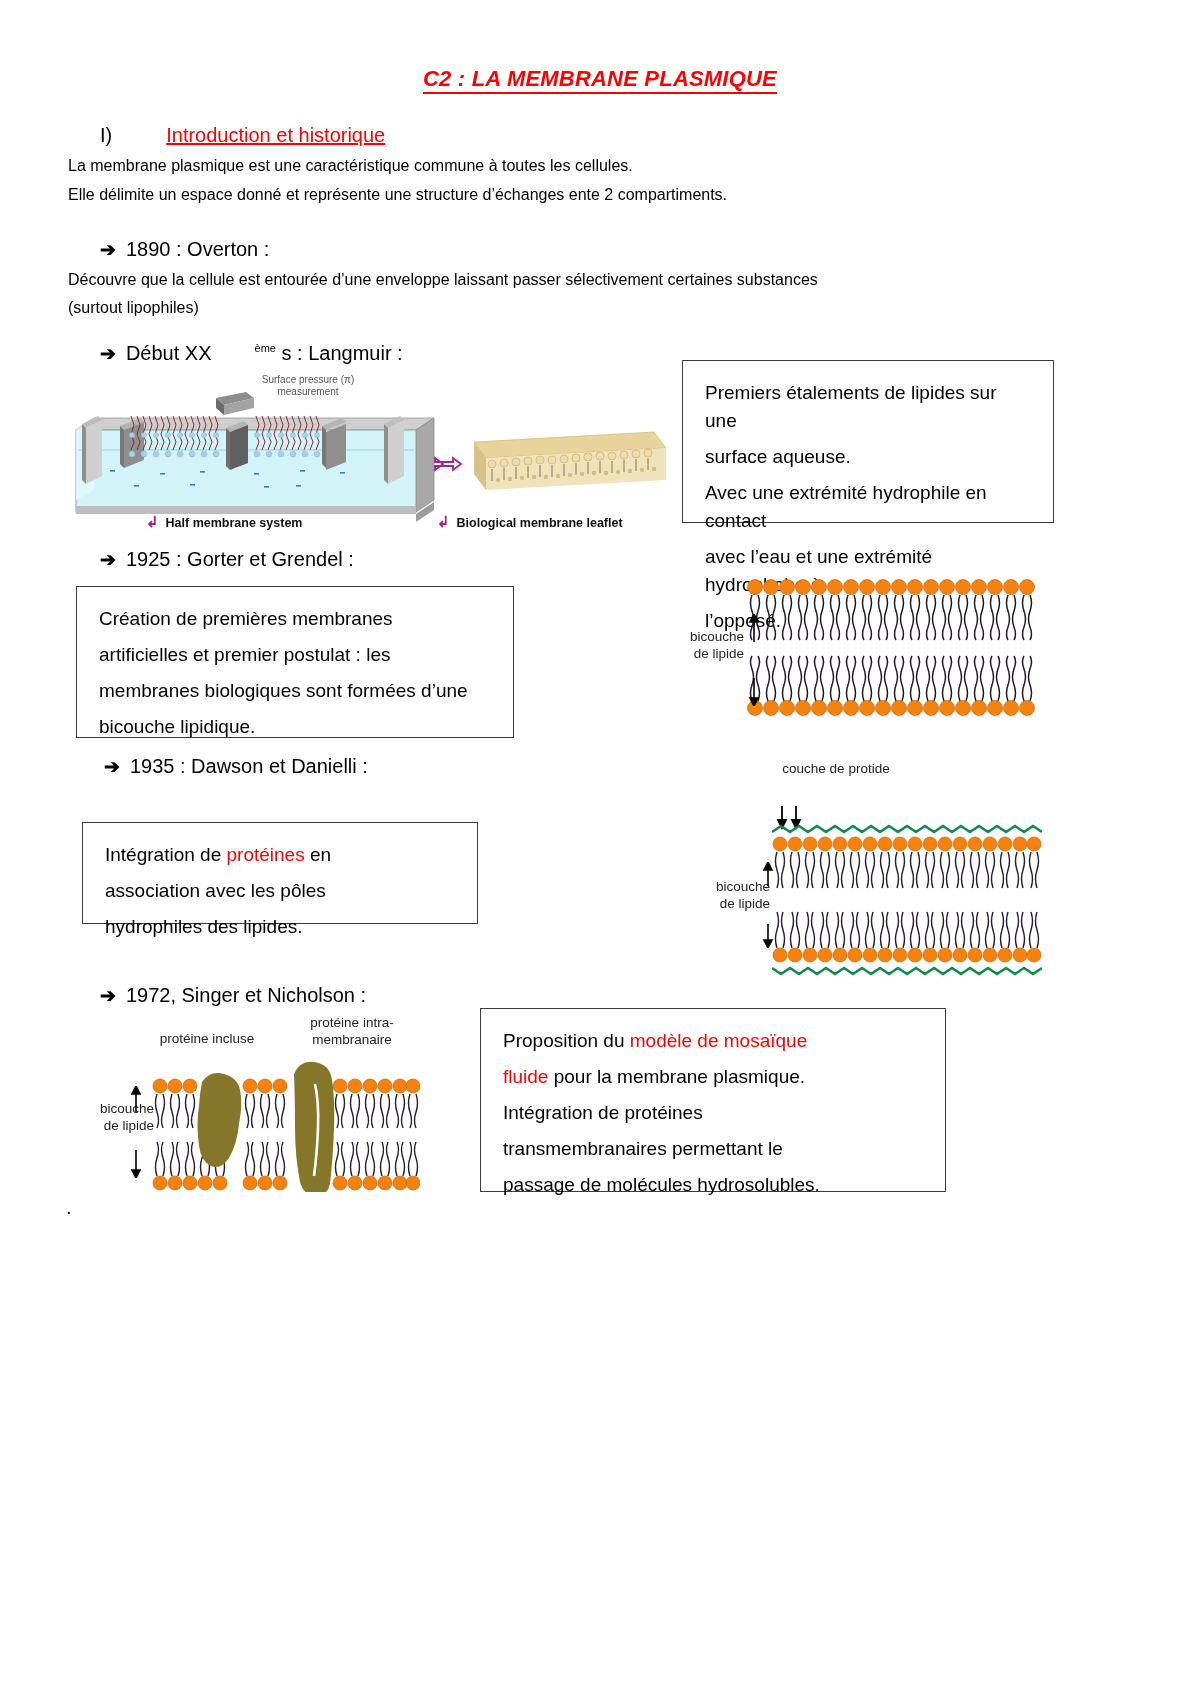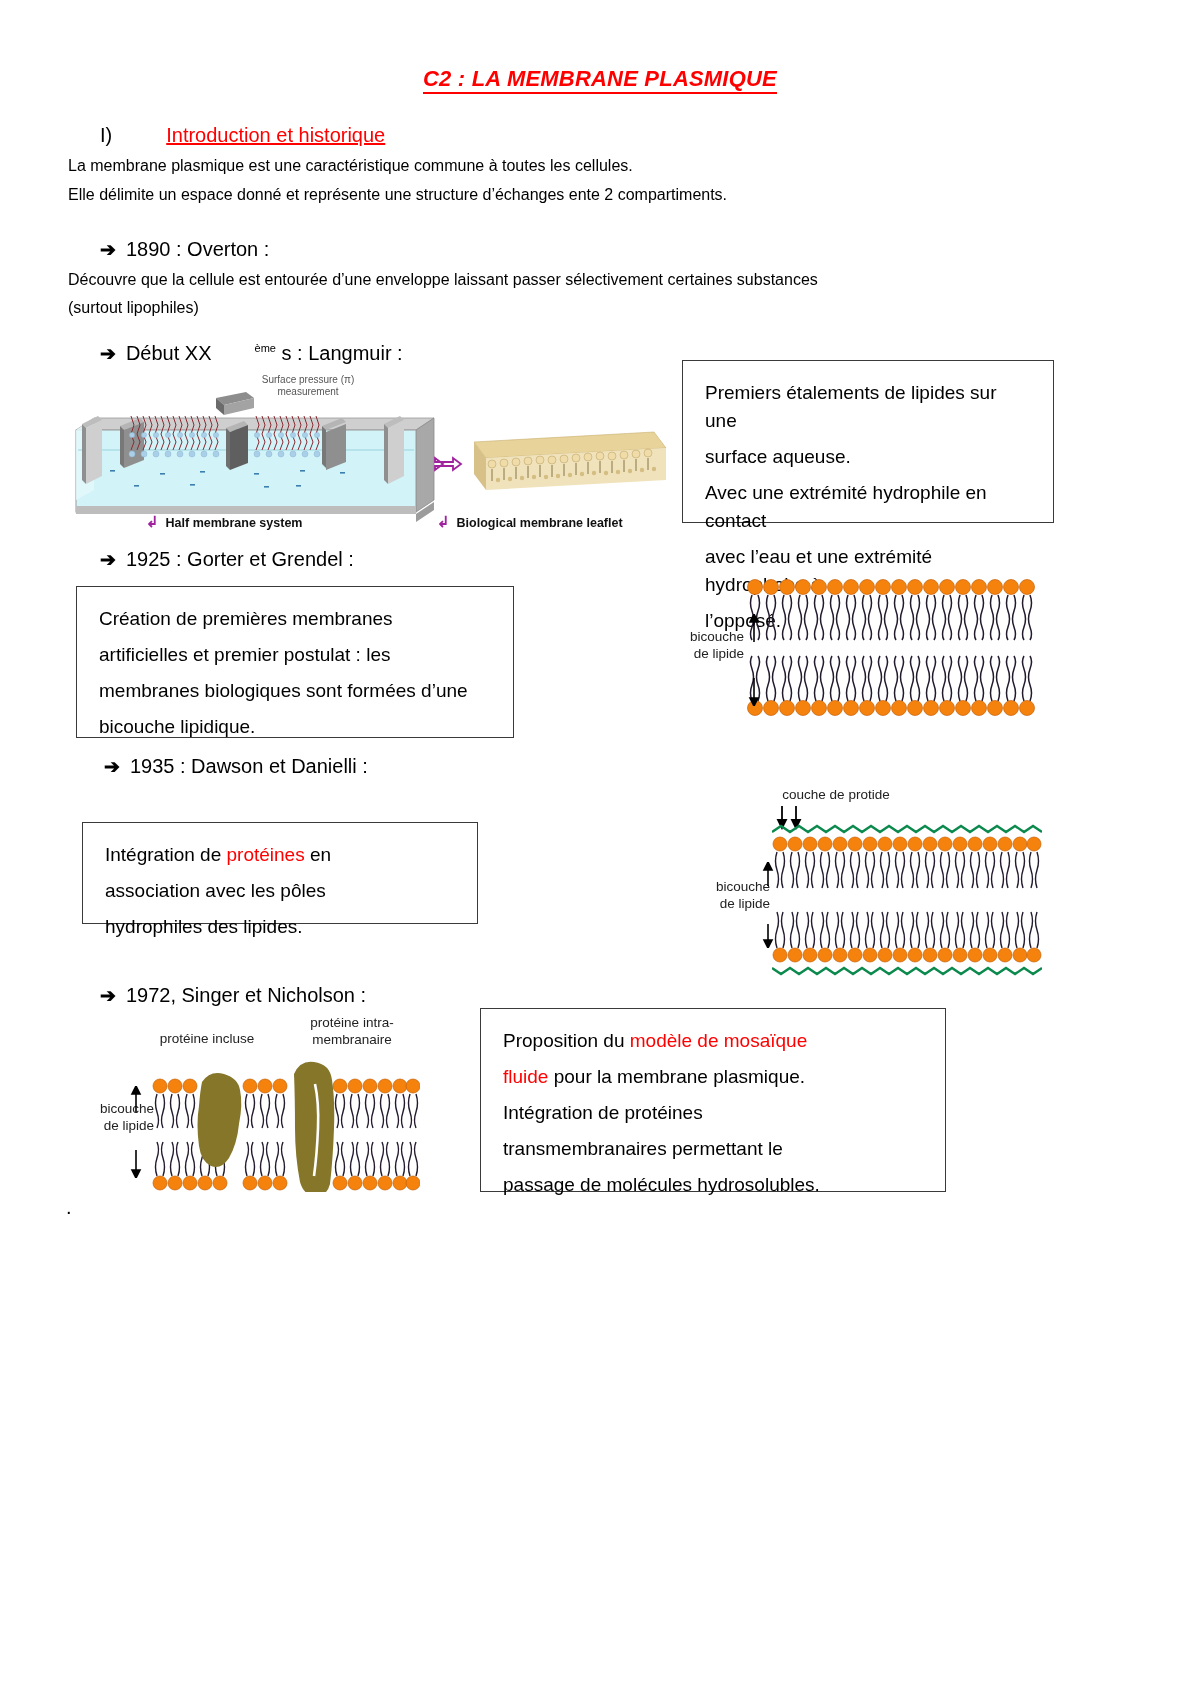--- a/index.html
+++ b/index.html
@@ -476,21 +476,21 @@
   <div class="arrow-head" style="left:104px; top:755px;">
     <span class="arrow-glyph">➔</span><span>1935 : Dawson et Danielli :</span>
   </div>
 
   <div class="note-box" style="left:82px; top:822px; width:396px; height:102px;">
     <p><span>Intégration de </span><span class="red">protéines</span><span> en</span></p>
     <p>association avec les pôles</p>
     <p>hydrophiles des lipides.</p>
   </div>
 
-  <div class="mlabel center" style="left:716px; top:786px; width:240px;">couche de protide</div>
+  <div class="mlabel center" style="left:716px; top:760px; width:240px;">couche de protide</div>
 
   <div class="mlabel" style="left:674px; top:878px; width:96px;">
     <div>bicouche</div>
     <div>de lipide</div>
   </div>
 
   <div style="position:absolute; left:772px; top:806px;">
     <svg width="40" height="24" viewBox="0 0 40 24">
       <g stroke="#000" stroke-width="1.8" fill="#000">
         <line x1="10" y1="0" x2="10" y2="16"></line>

